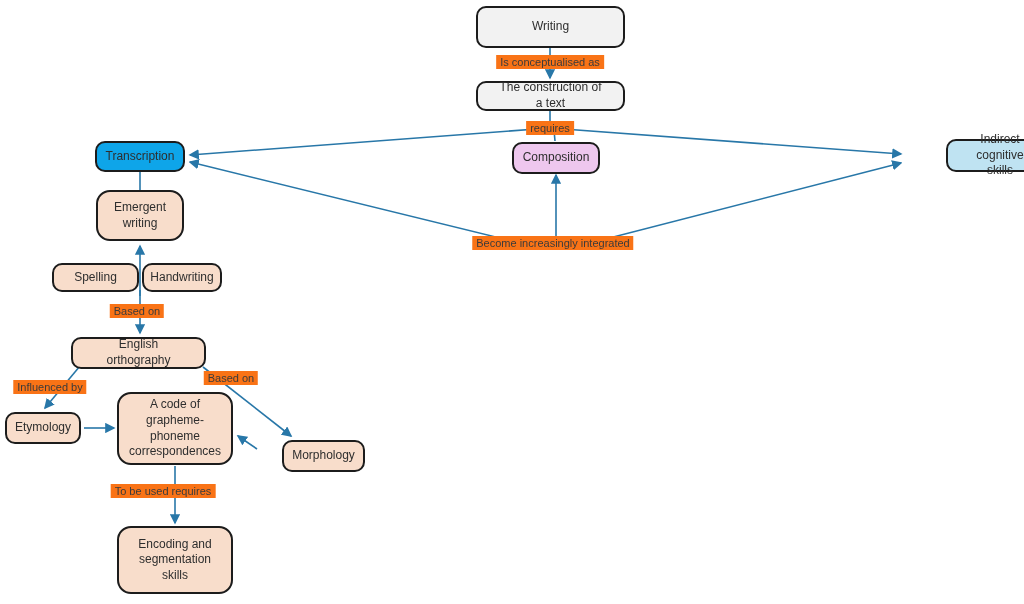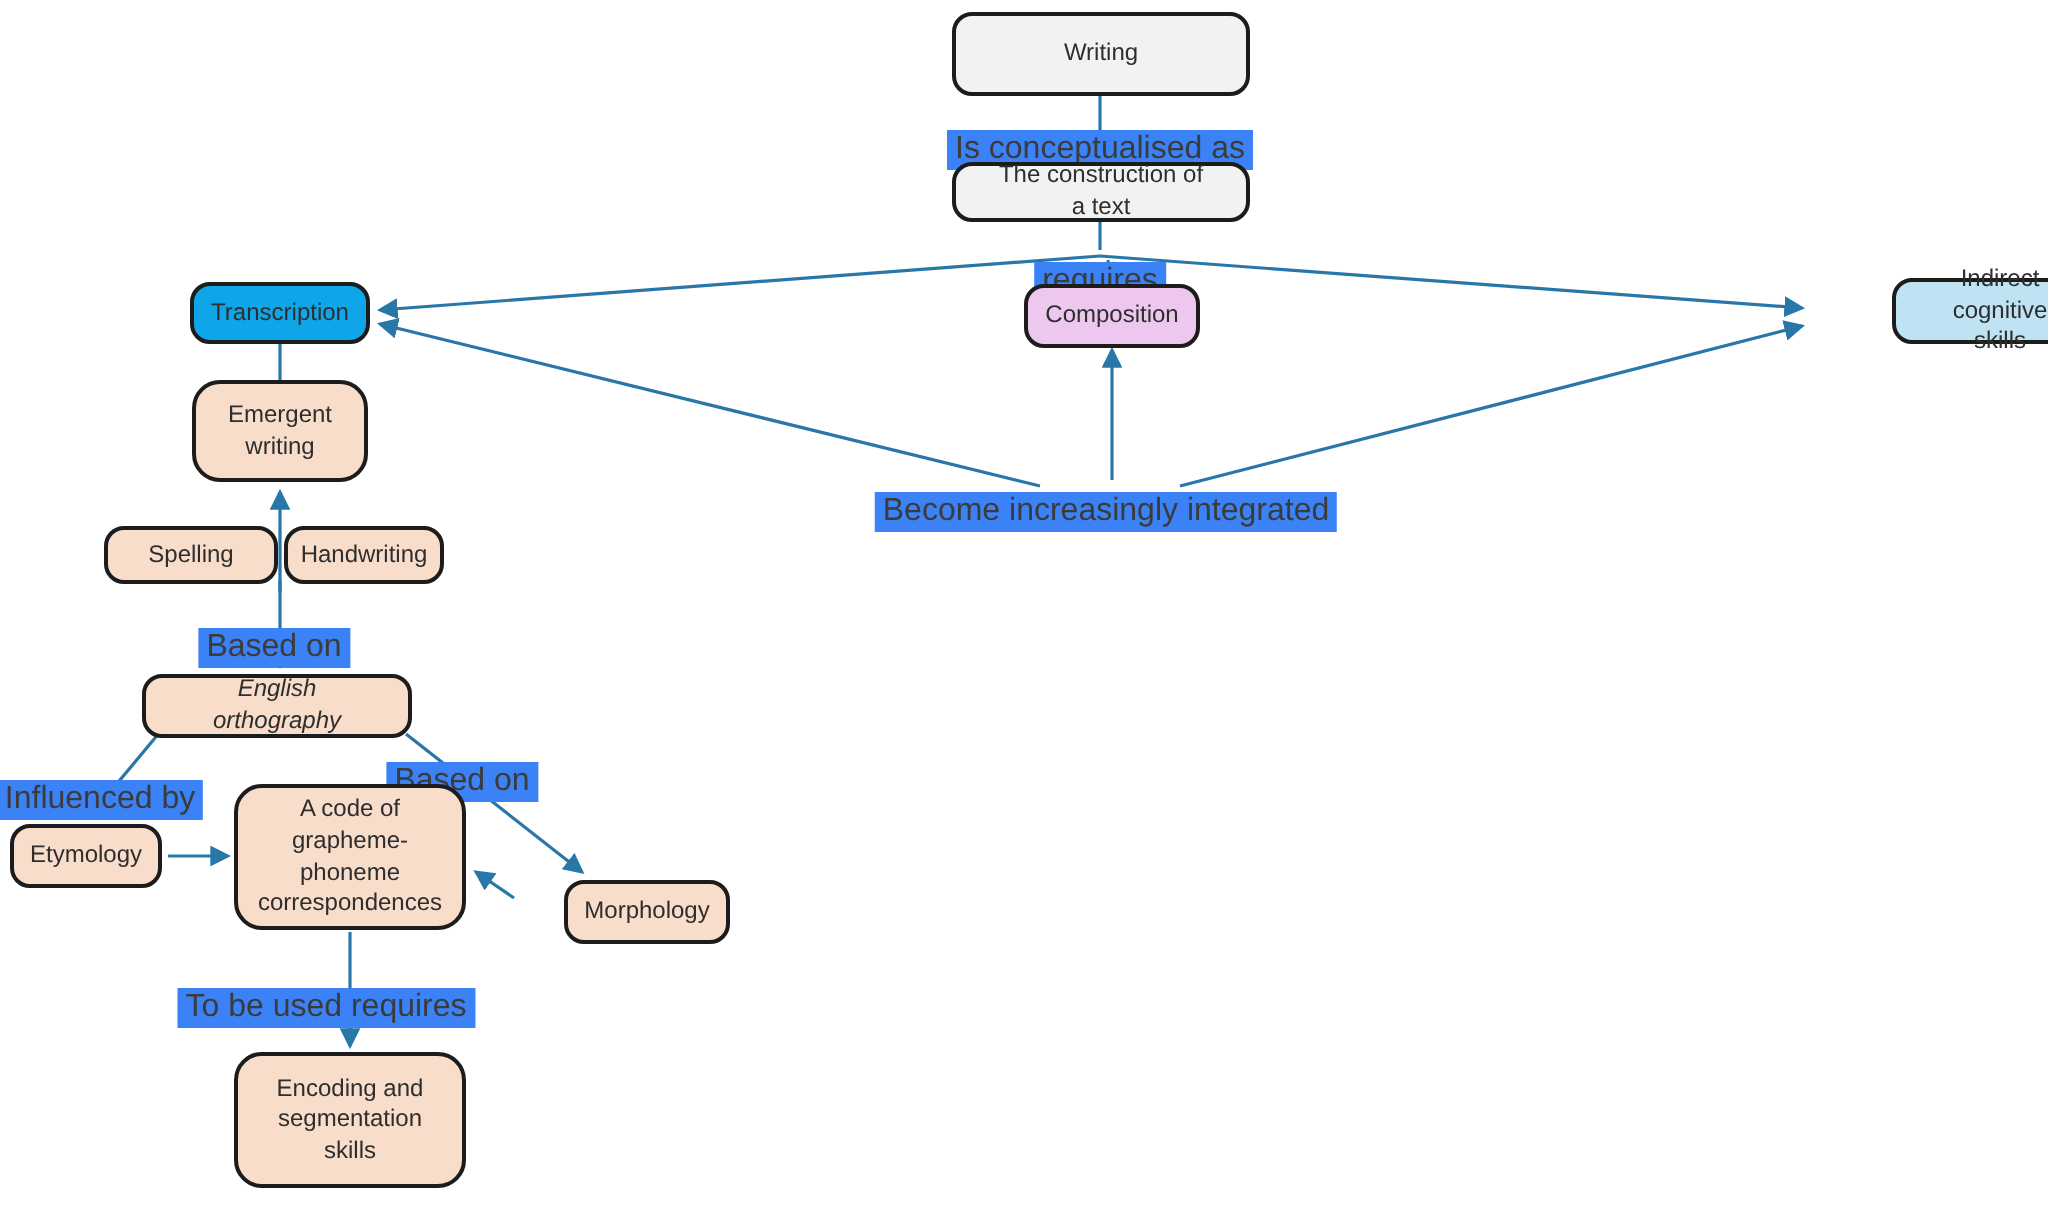--- a/index.html
+++ b/index.html
@@ -19,26 +19,25 @@
     display:flex;align-items:center;justify-content:center;
     text-align:center;
     font-size:12px;line-height:1.3;color:#2e2e2e;
     padding:2px 17px;
     z-index:2;
   }
   .node.r14{border-radius:14px;}
   .edge-label{
     position:absolute;
     transform:translate(-50%,-50%);
-    background:#3b82f6;
+    background:#f97316;
     padding:1px 4px;
-    font-size:16px;color:#3b3b3b;
+    font-size:11px;color:#3b3b3b;
     white-space:nowrap;
     z-index:1;
-    margin-top:13px;
   }
 </style>
 </head>
 <body>
 
 <div class="canvas">
 
   <svg class="edges-svg" width="1024" height="604" viewBox="0 0 1024 604">
     <defs>
       <marker id="ah" viewBox="0 0 10 10" refX="8.5" refY="5" markerWidth="6.5" markerHeight="6.5" orient="auto-start-reverse">
@@ -106,21 +105,21 @@
   </div>
 
   <div class="node" style="left: 52px; top: 263px; width: 87px; height: 29px; background-color: rgb(248, 221, 203);">
     <span>Spelling</span>
   </div>
 
   <div class="node" style="left: 142px; top: 263px; width: 80px; height: 29px; background-color: rgb(248, 221, 203); text-align: right;">
     <span>Handwriting</span>
   </div>
 
-  <div class="node" style="left: 71px; top: 337px; width: 135px; height: 32px; background-color: rgb(248, 221, 203); font-style: italic;">
+  <div class="node" style="left: 71px; top: 337px; width: 135px; height: 32px; background-color: rgb(248, 221, 203);">
     <span>English orthography</span>
   </div>
 
   <div class="node" style="left: 5px; top: 412px; width: 76px; height: 32px; background-color: rgb(248, 221, 203);">
     <span>Etymology</span>
   </div>
 
   <div class="node r14" style="left: 117px; top: 392px; width: 116px; height: 73px; background-color: rgb(248, 221, 203);">
     <span>A code of grapheme-phoneme correspondences</span>
   </div>

